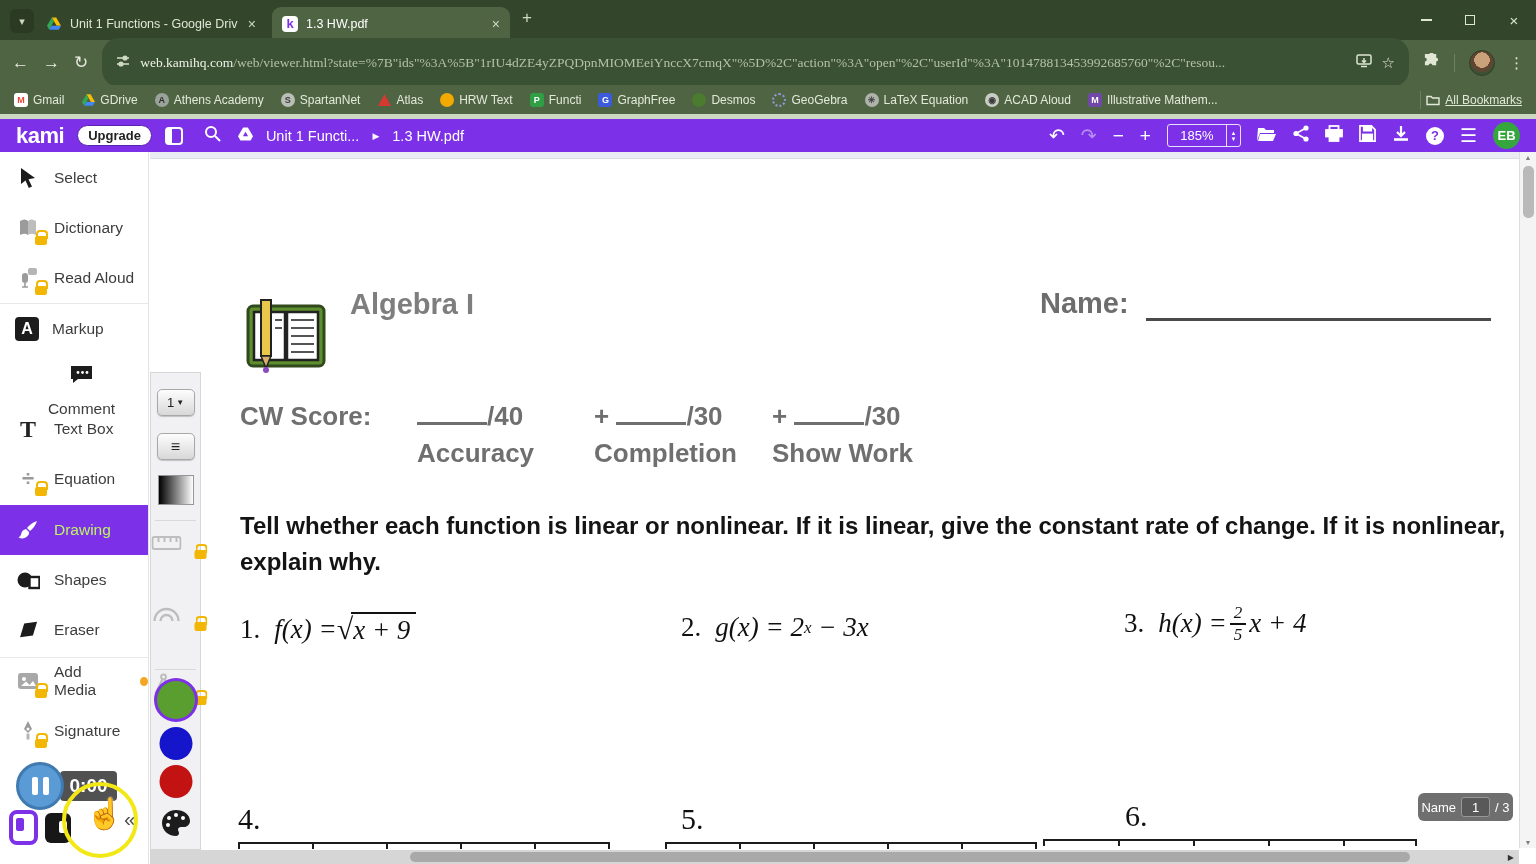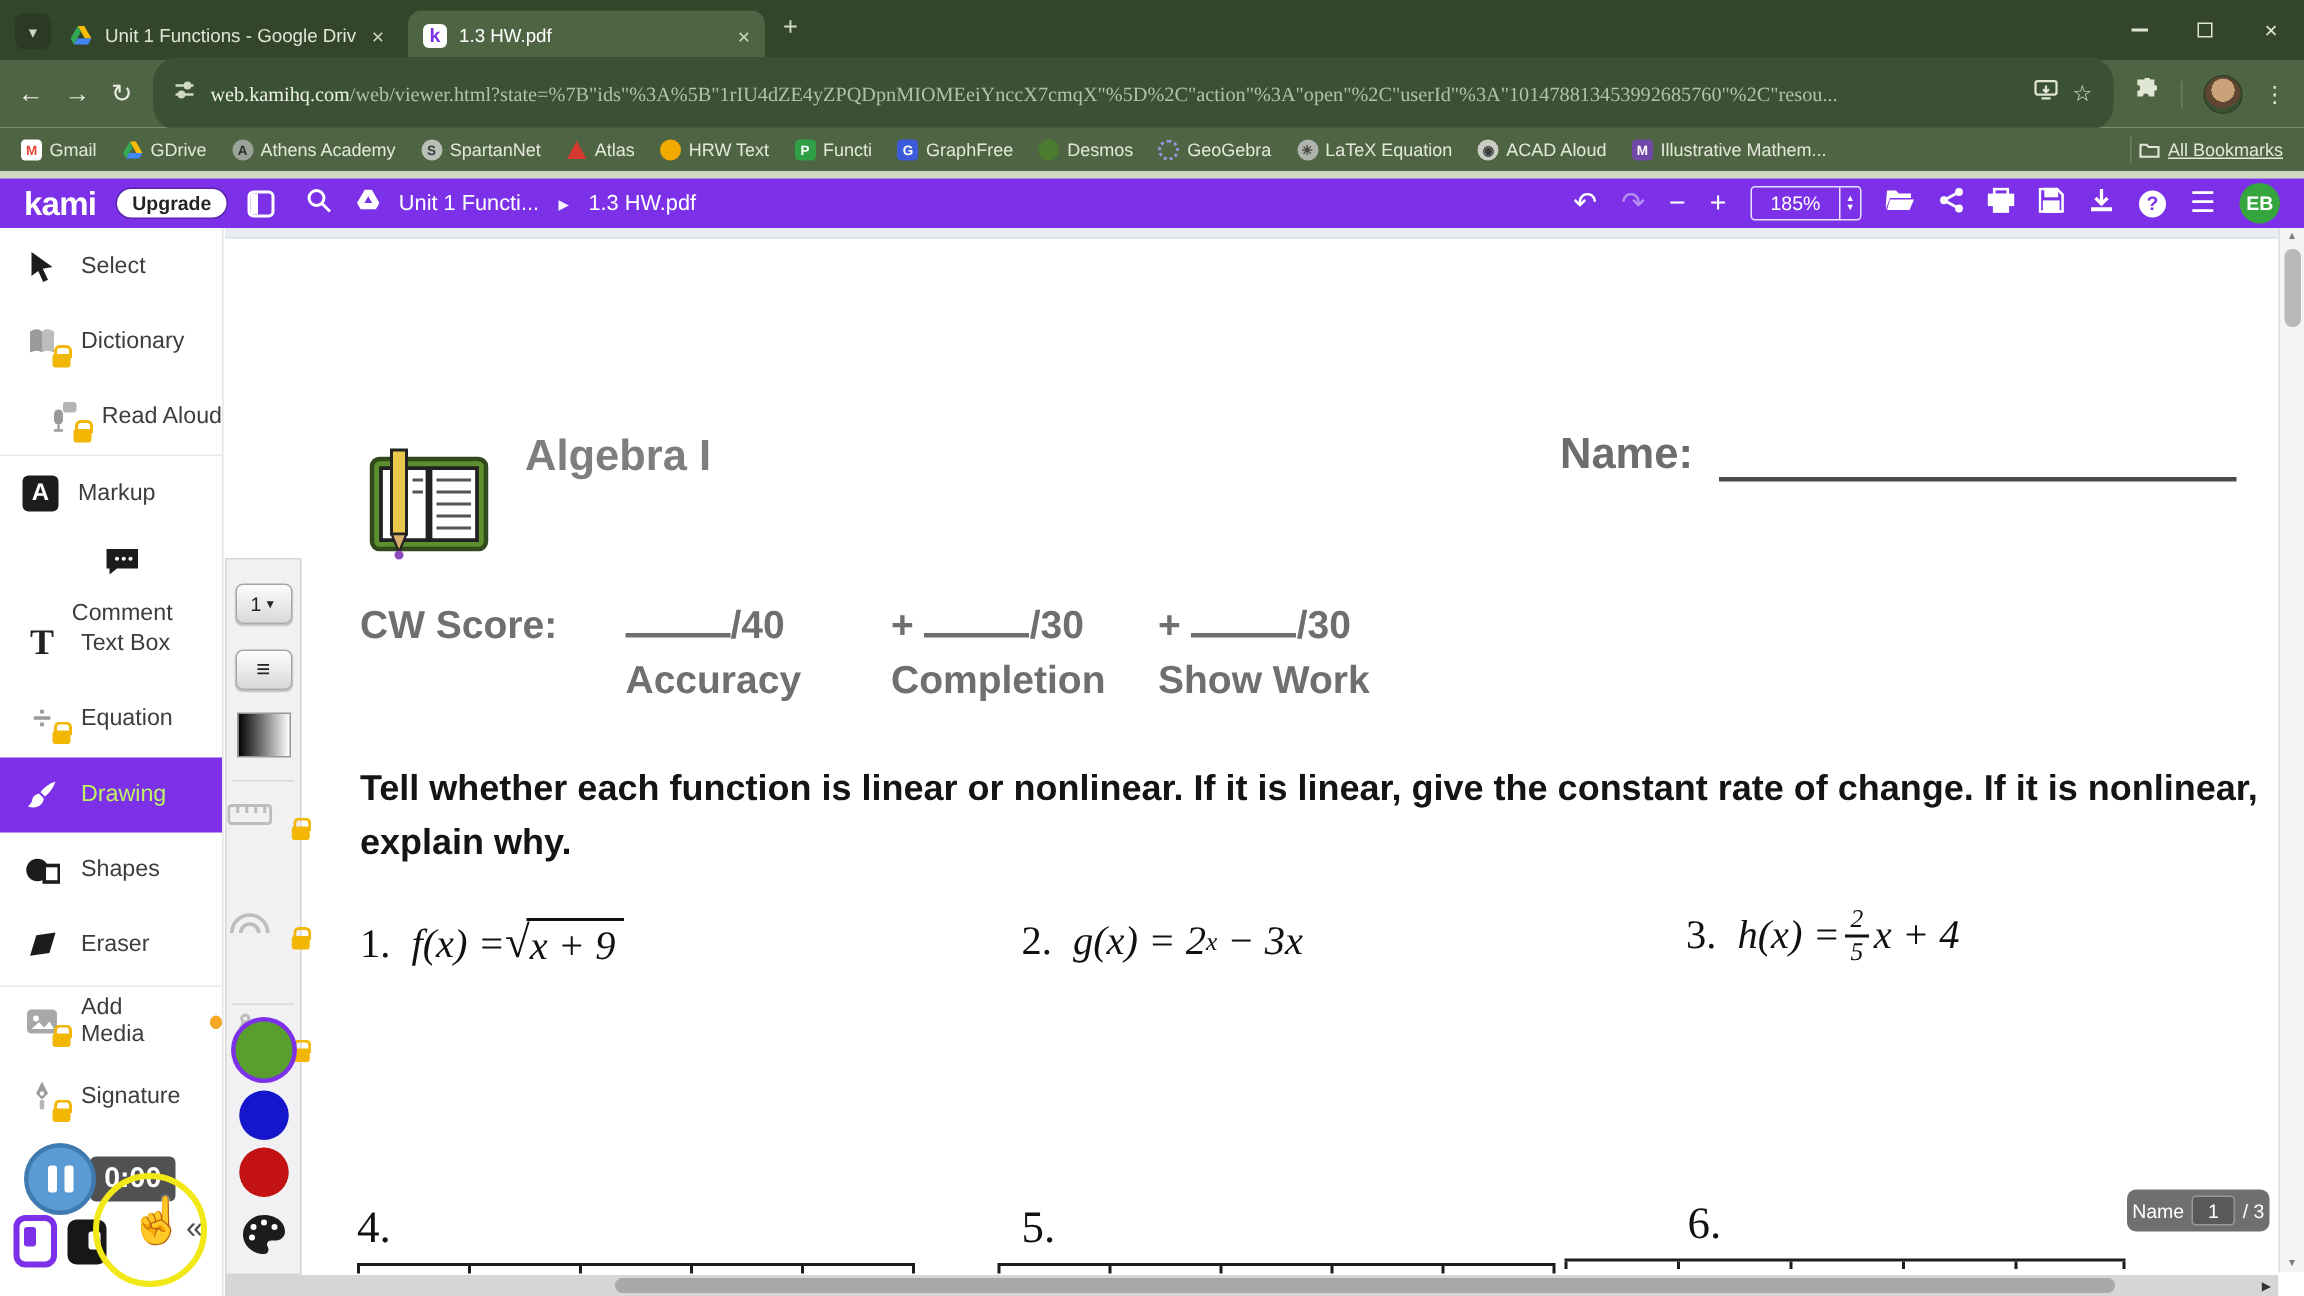--- a/index.html
+++ b/index.html
@@ -349,21 +349,21 @@
     <div class="srow" style="top:58px;">
       <span class="sic">
           <svg width="22" height="20" viewBox="0 0 22 20">
             <path d="M3 3 Q8 0 11 3 L11 17 Q8 14.5 3 17 Z" fill="#9b9b9b"></path>
             <path d="M19 3 Q14 0 11 3 L11 17 Q14 14.5 19 17 Z" fill="#bdbdbd"></path>
           </svg>
           <span class="lock"></span>
         </span>
       <span>Dictionary</span>
     </div>
-    <div class="srow" style="top:108px;justify-content:flex-end;">
+    <div class="srow" style="top:108px;">
       <span class="sic">
           <svg width="20" height="22" viewBox="0 0 20 22">
             <rect x="10" y="1" width="9" height="7" rx="2" fill="#b5b5b5"></rect>
             <rect x="4" y="6" width="6" height="10" rx="3" fill="#9b9b9b"></rect>
             <path d="M7 16 L7 20 M4 20 h6" stroke="#9b9b9b" stroke-width="1.6"></path>
           </svg>
           <span class="lock"></span>
         </span>
       <span>Read Aloud</span>
     </div>

